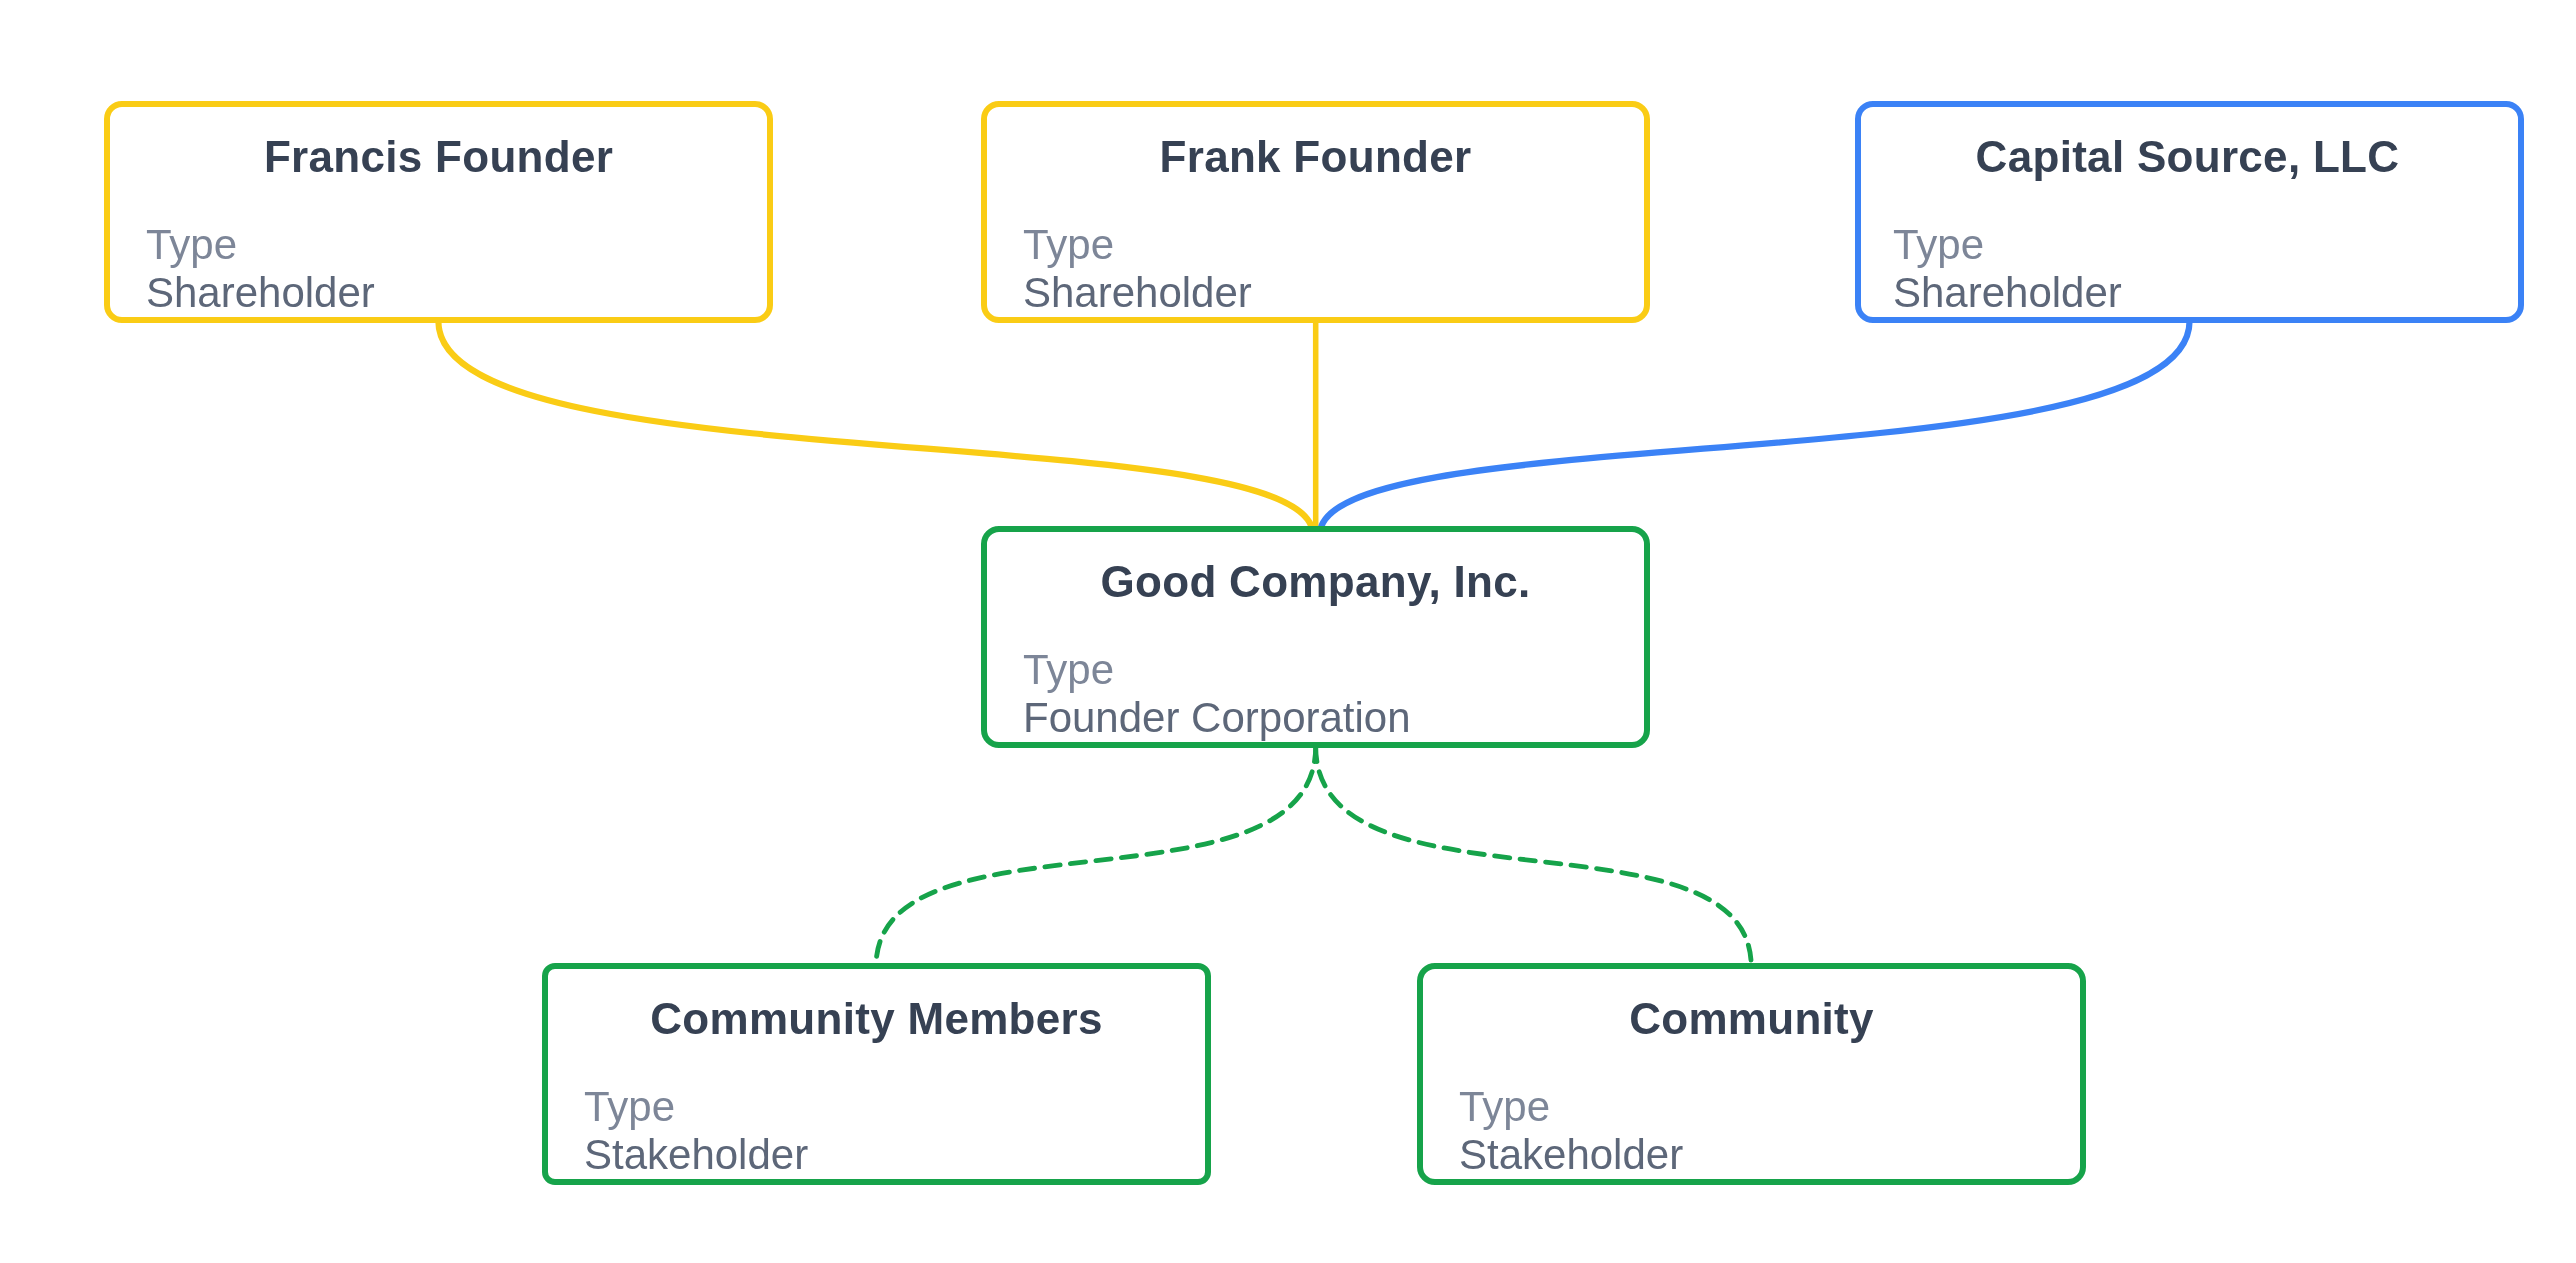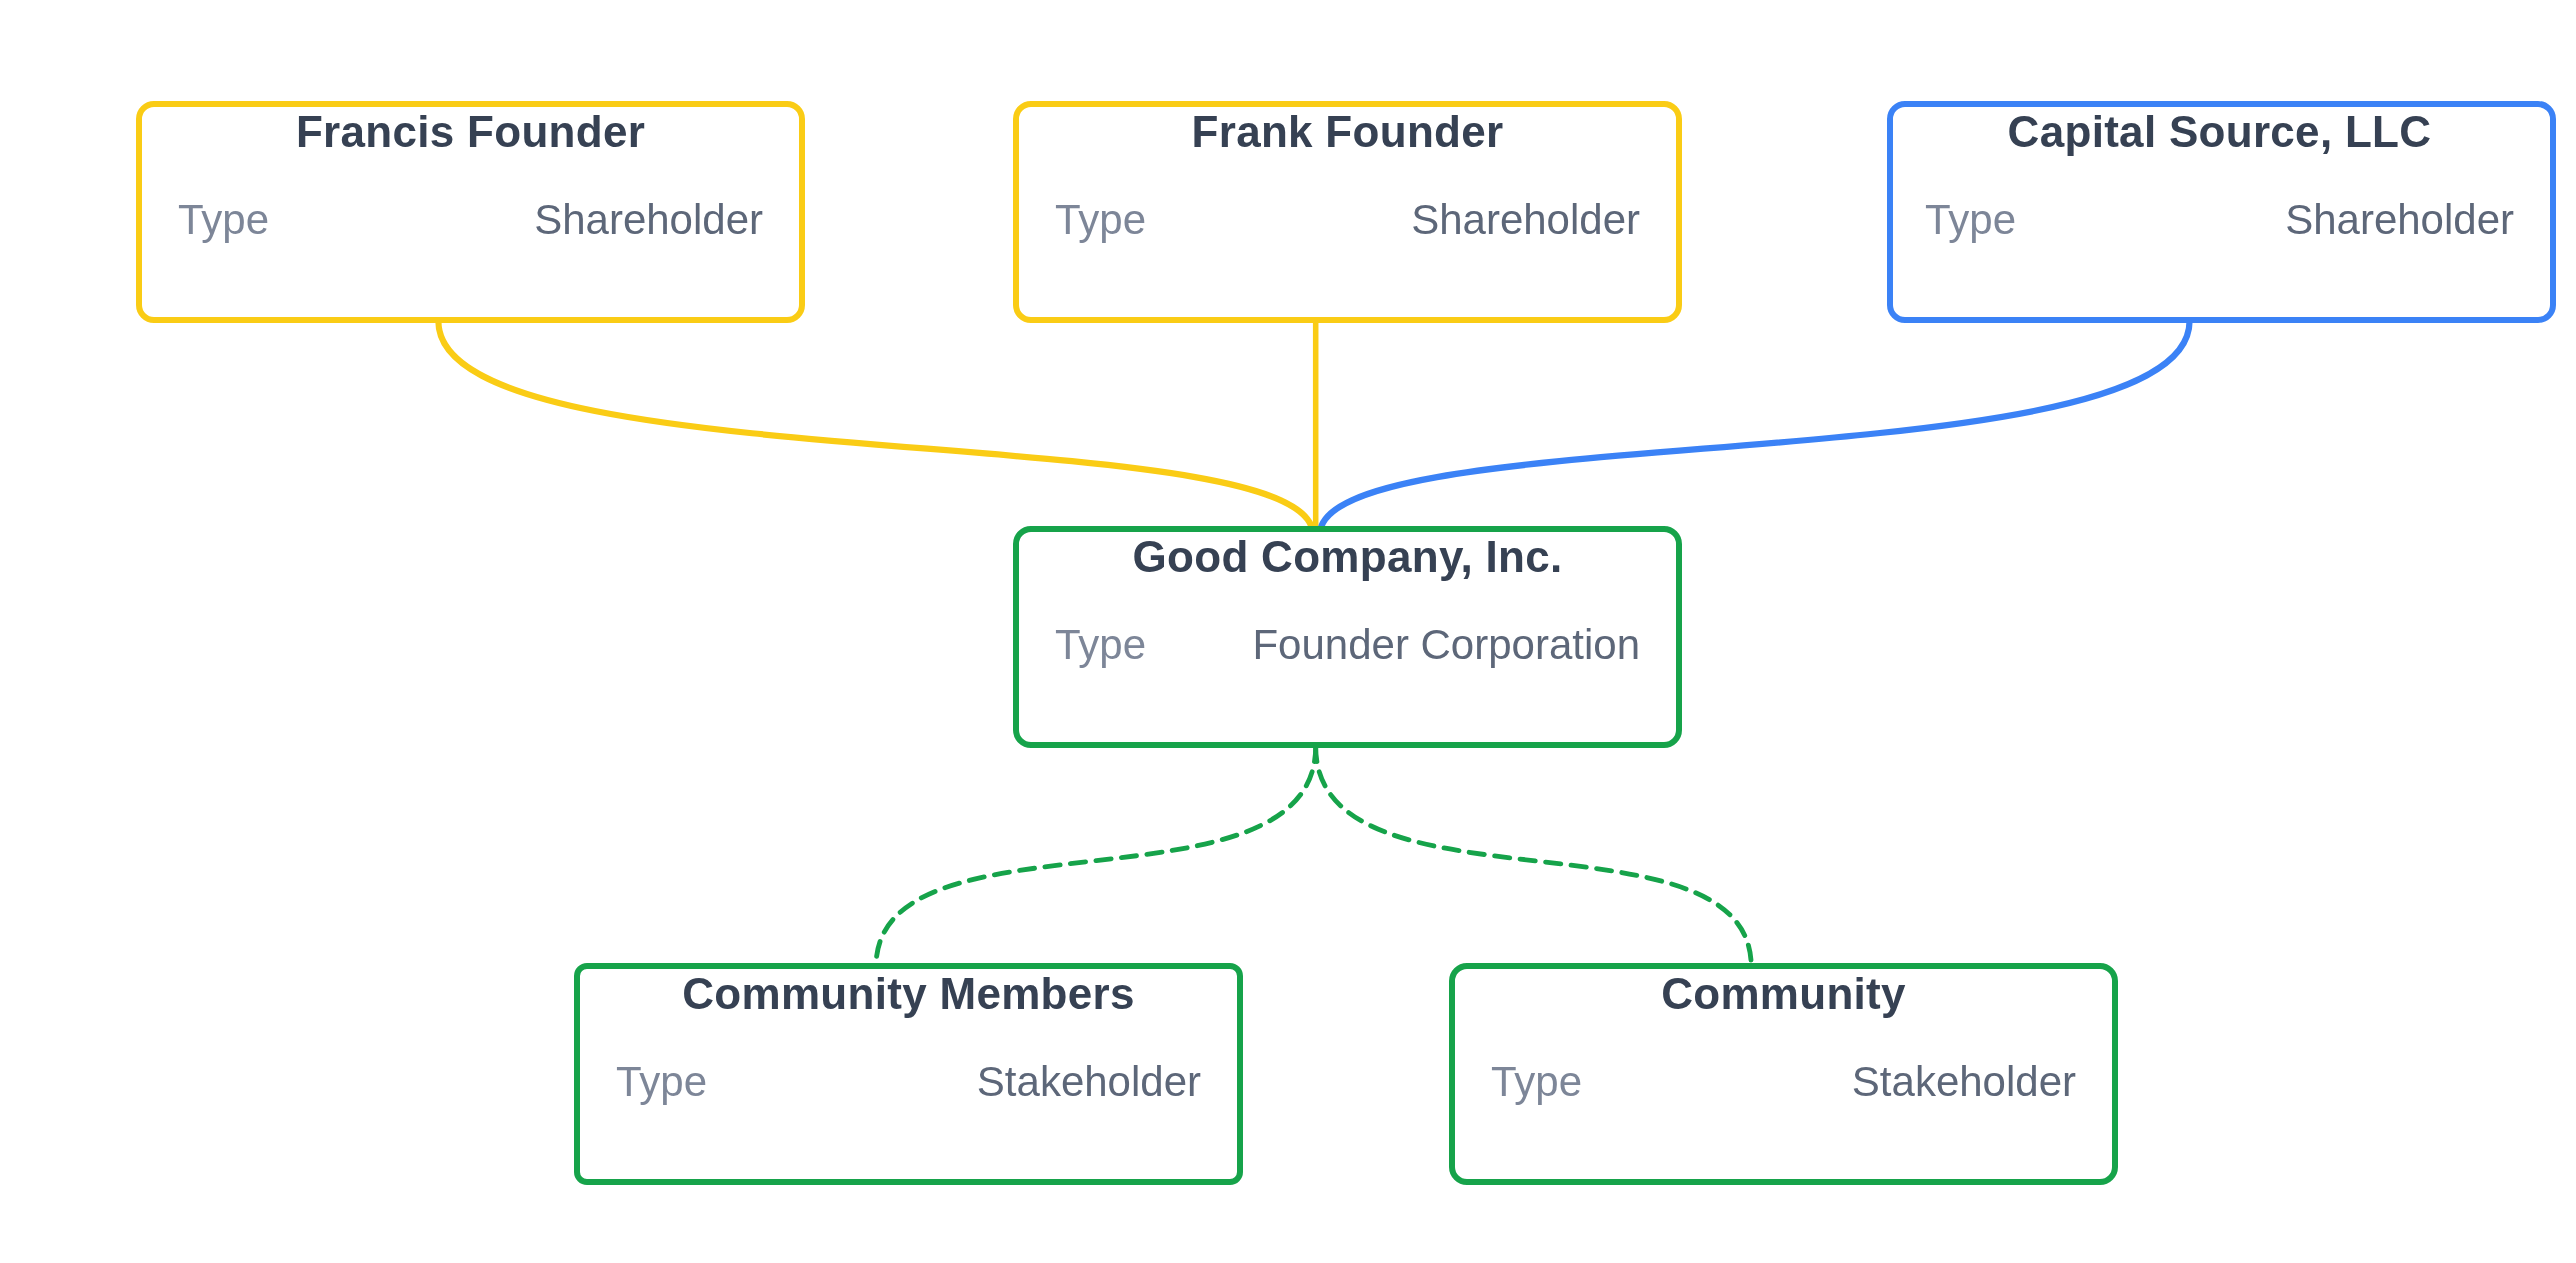--- a/index.html
+++ b/index.html
@@ -24,38 +24,38 @@
   .node {
     position: absolute;
     box-sizing: border-box;
     width: 669px;
     height: 222px;
     background: #ffffff;
     border: 6.2px solid #888888;
     border-radius: 18px;
     display: flex;
     flex-direction: column;
-    justify-content: flex-start;
+    justify-content: flex-end;
     gap: 39px;
     padding: 0 36px;
-    margin-left: 32px;
   }
   .node-title {
     text-align: center;
     font-size: 44px;
     font-weight: 700;
     color: #364153;
     letter-spacing: 0.3px;
     white-space: nowrap;
   }
   .node-row {
     display: flex;
     justify-content: space-between;
     align-items: baseline;
     white-space: nowrap;
+    flex-direction: column;
   }
   .node-label {
     font-size: 42px;
     font-weight: 400;
     color: #7d8698;
   }
   .node-value {
     font-size: 42px;
     font-weight: 400;
     color: #5d6779;

